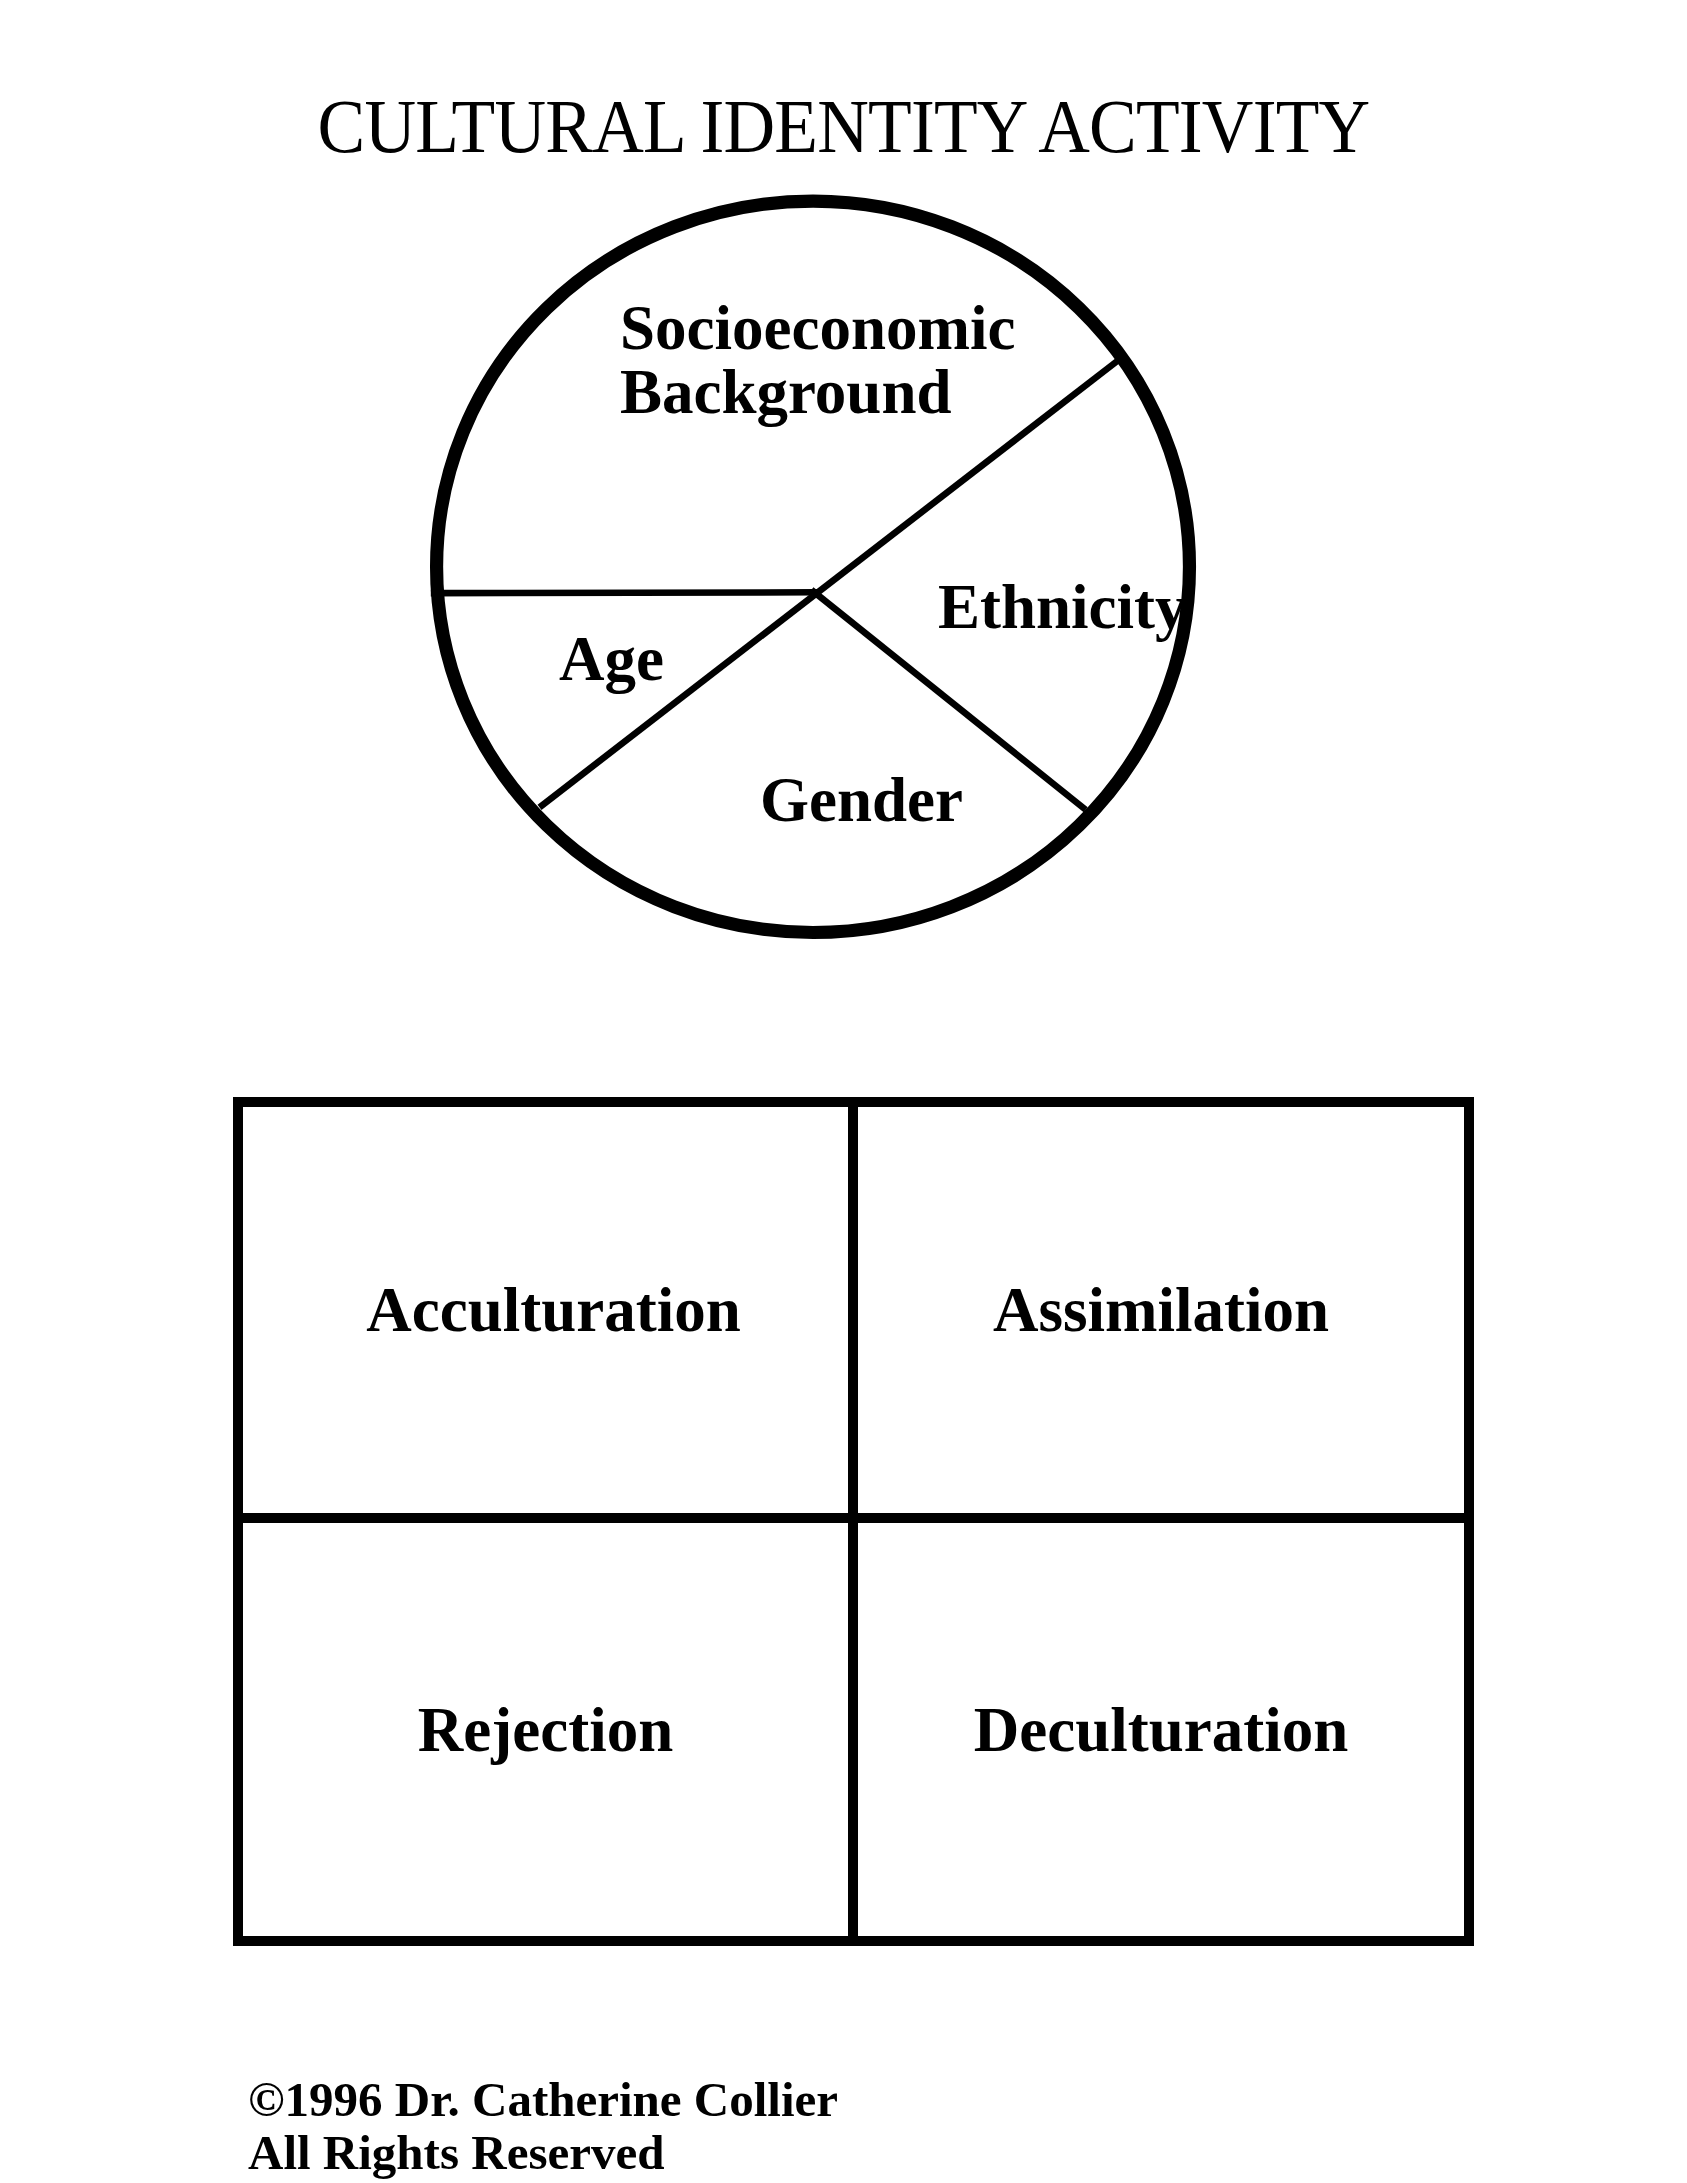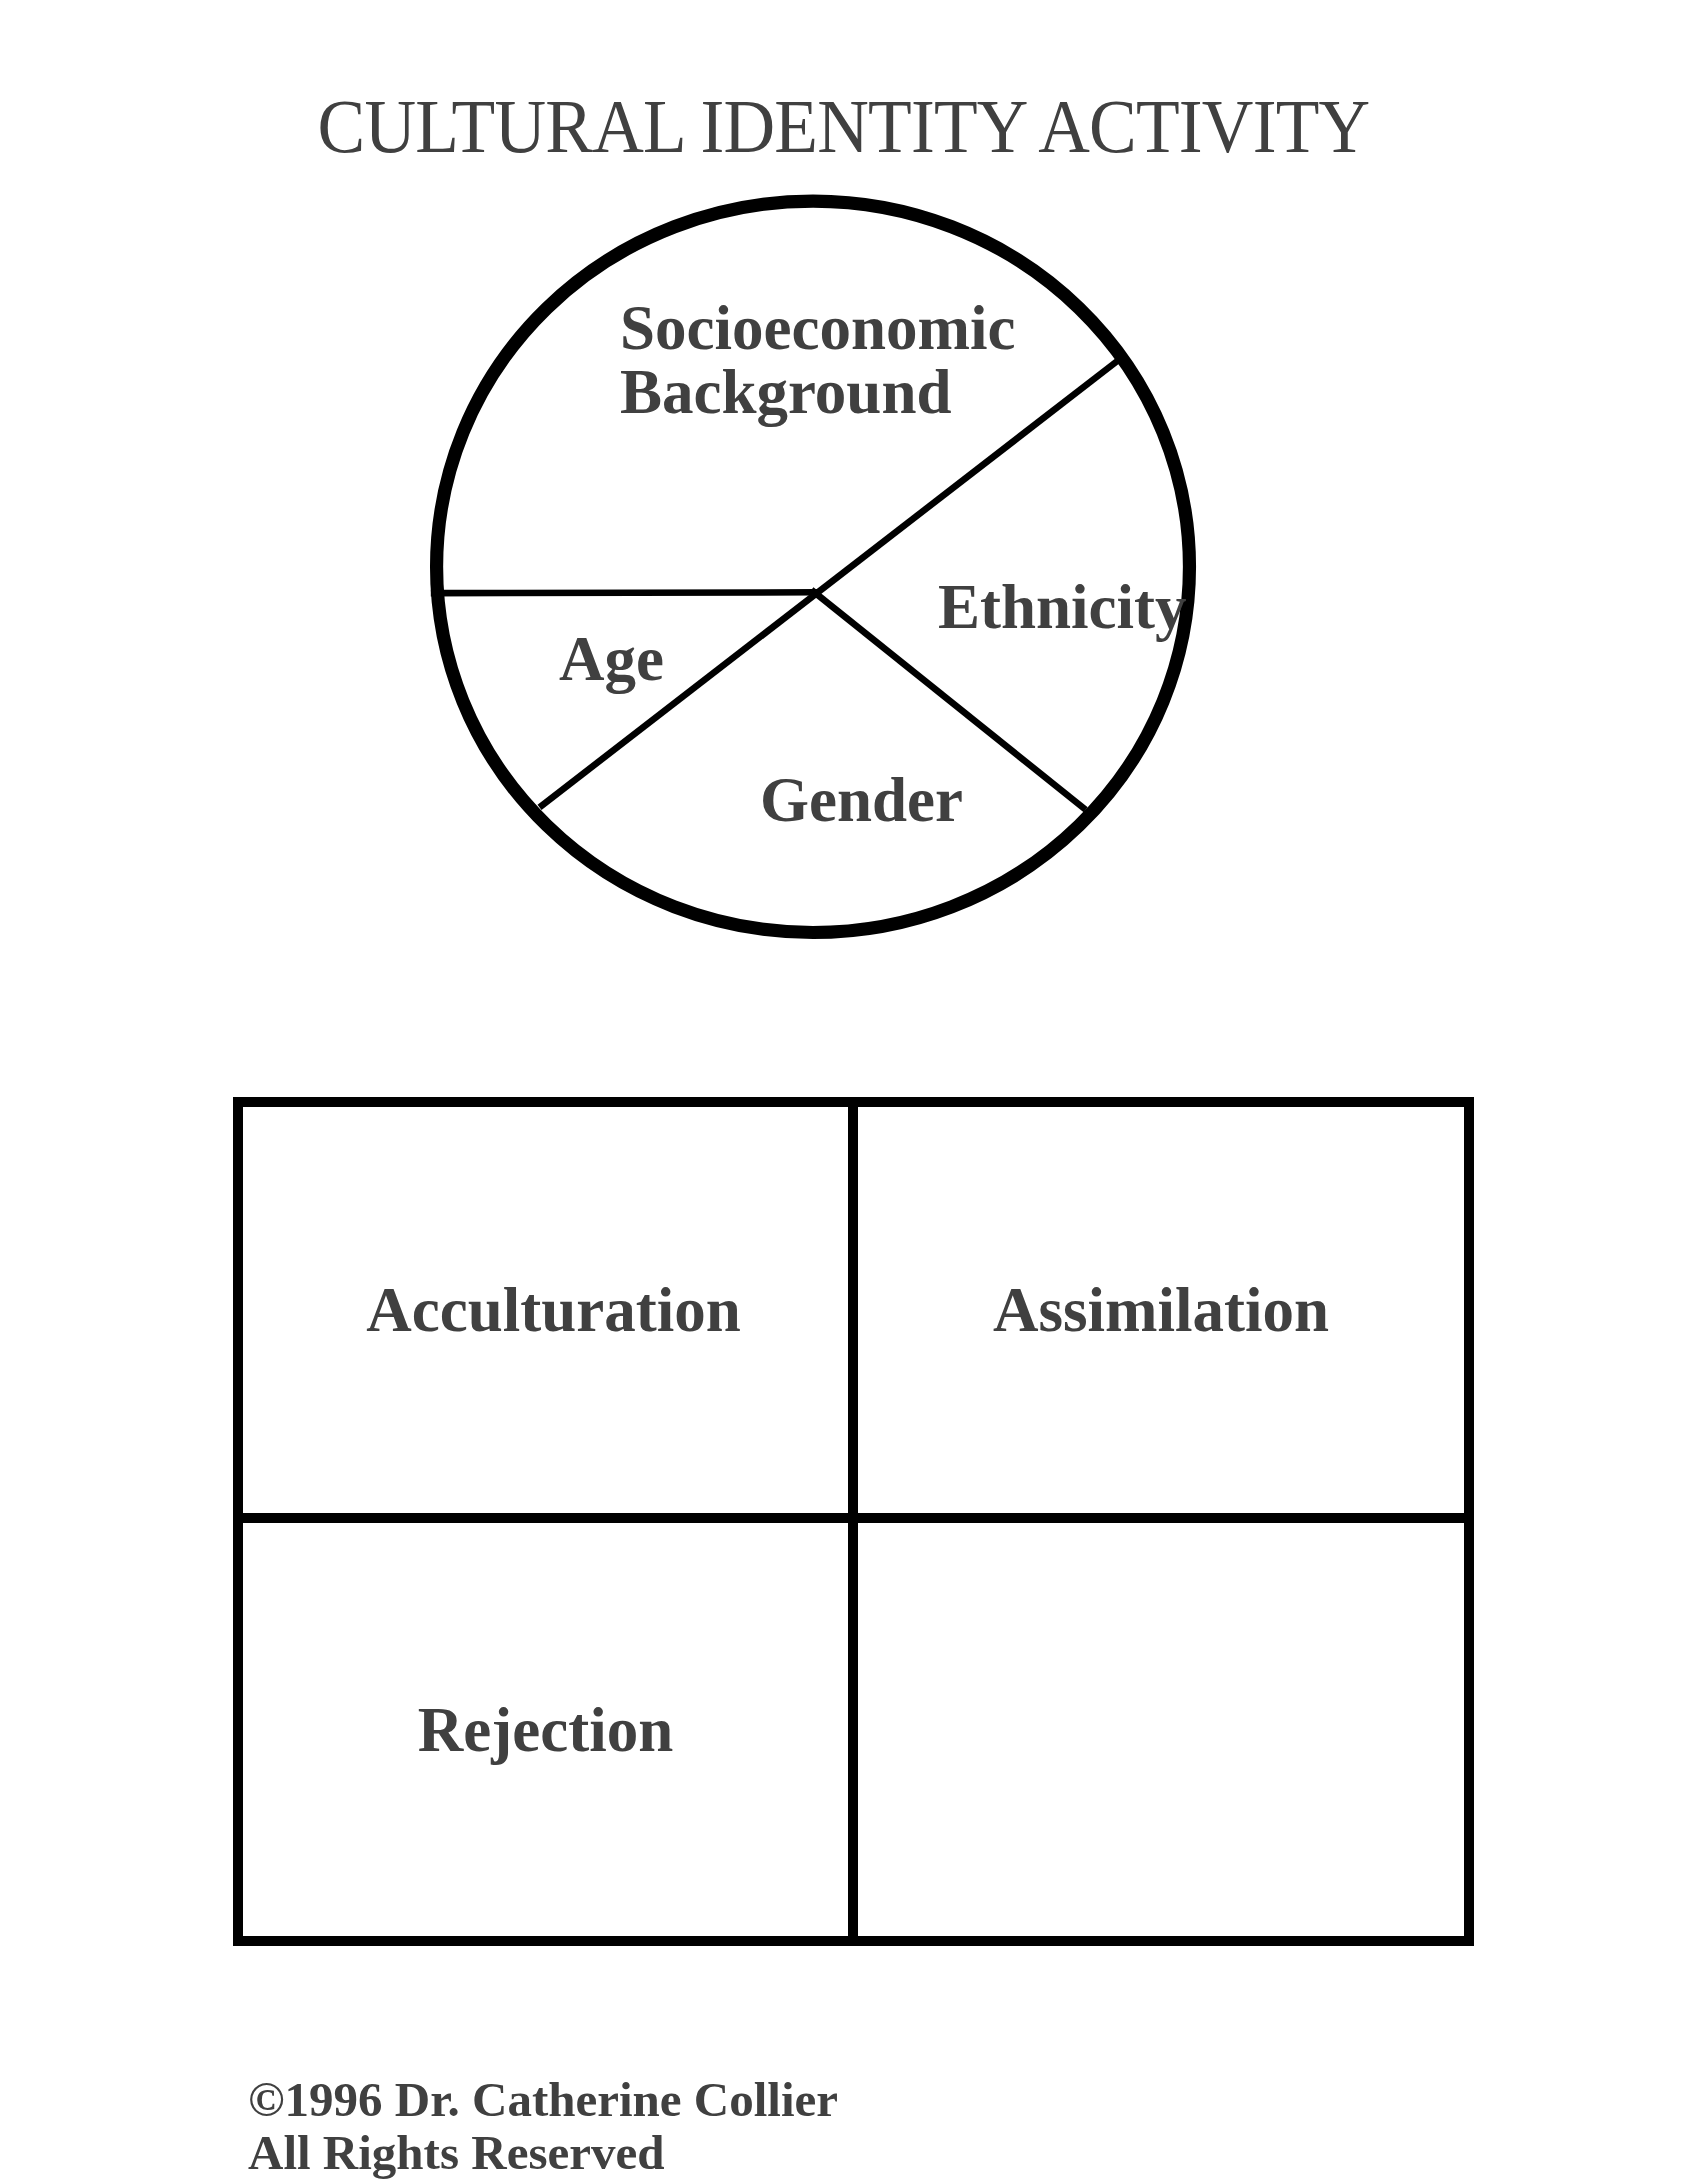--- a/index.html
+++ b/index.html
@@ -2,21 +2,21 @@
 <html style="font-size:13px"><head>
 <meta charset="utf-8">
 <style>
   html, body { margin: 0; padding: 0; background: #888; }
   .page {
     position: relative;
     width: 1687px;
     height: 2183px;
     margin: 0 auto;
     background: #ffffff;
-    color: #404040;
+    color: #000000;
     font-family: "Liberation Serif", serif;
     overflow: hidden;
   }
   .title {
     position: absolute;
     left: 0; right: 0; top: 87px;
     margin: 0;
     text-align: center;
     font-size: 76px;
     line-height: 78px;
@@ -99,20 +99,23 @@
   <div class="quadrant-grid">
     <div class="cell cell-tl">
       <span>Acculturation</span>
     </div>
     <div class="cell cell-tr">
       <span>Assimilation</span>
     </div>
     <div class="cell cell-bl">
       <span>Rejection</span>
     </div>
+    <div class="cell cell-br">
+      <span>Deculturation</span>
+    </div>
   </div>
 
   <div class="footer">
     <div>©1996 Dr. Catherine Collier</div>
     <div>All Rights Reserved</div>
   </div>
 
 </div>
 
 

